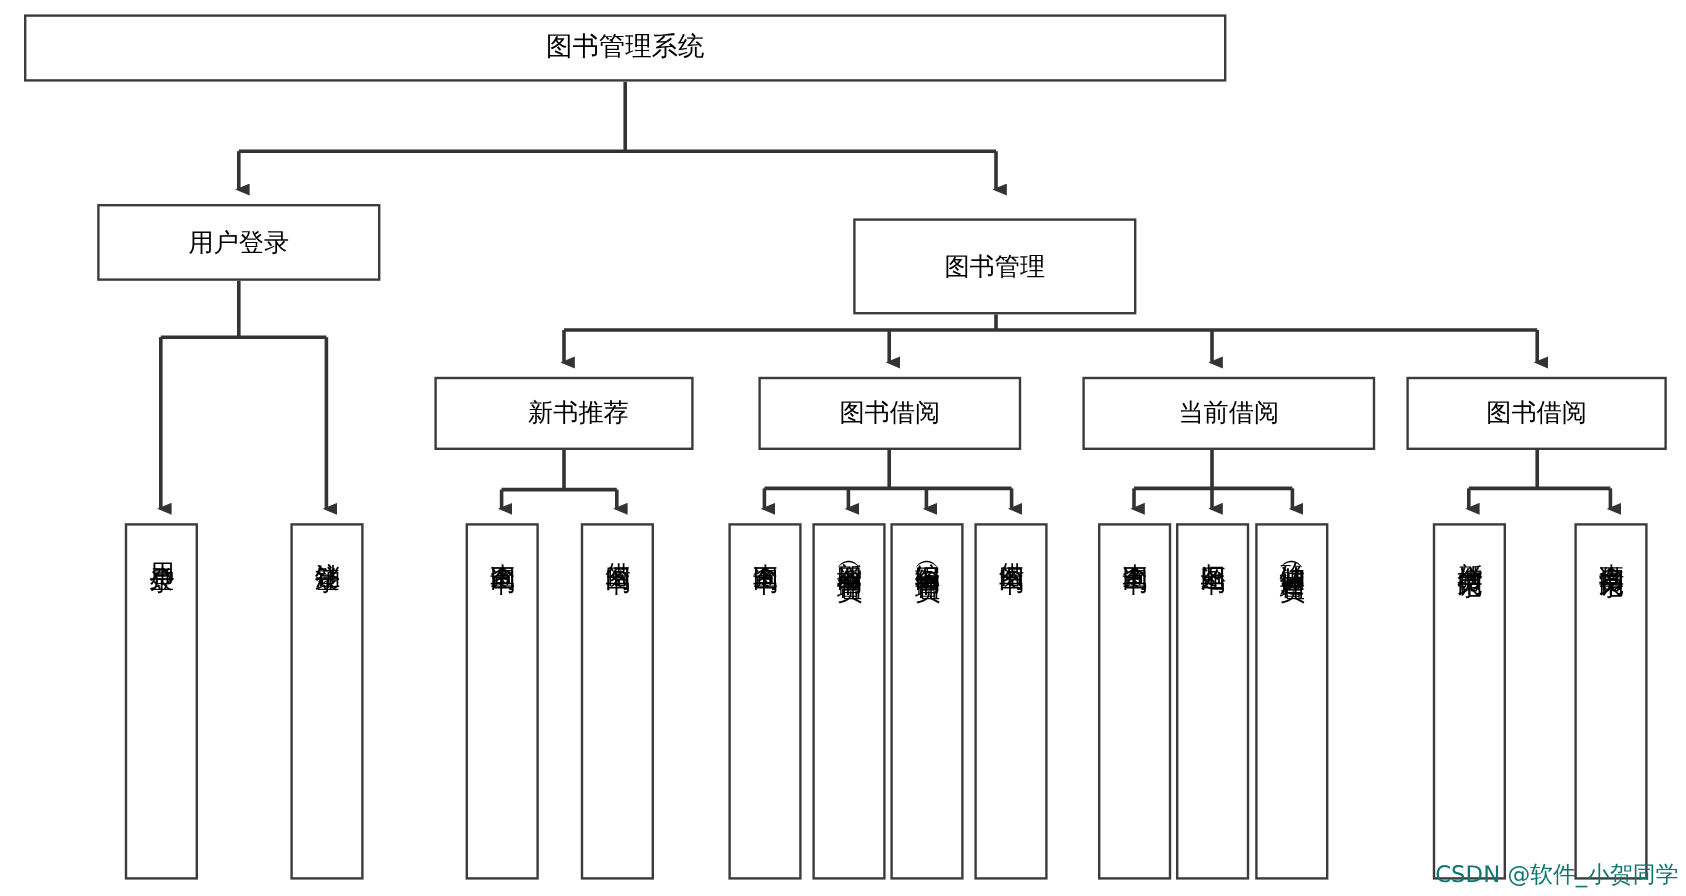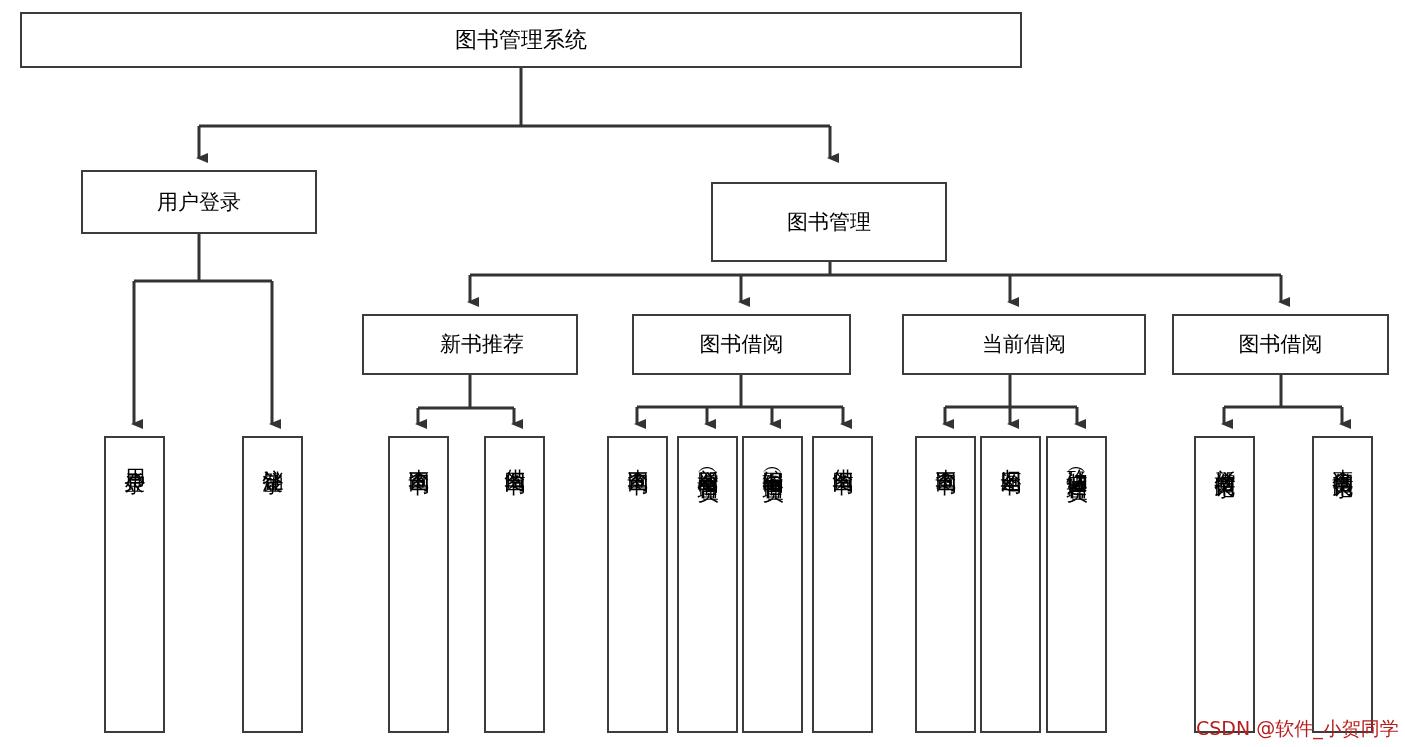--- a/index.html
+++ b/index.html
@@ -179,14 +179,14 @@
   <div class="node vertical" id="n-leaf-10" style="left: 1046px; top: 436px; width: 61px; height: 297px;">
     <span class="label">确认归还（管理员）</span>
   </div>
   <div class="node vertical" id="n-leaf-11" style="left: 1194px; top: 436px; width: 61px; height: 297px;">
     <span class="label">新增借阅记录</span>
   </div>
   <div class="node vertical" id="n-leaf-12" style="left: 1312px; top: 436px; width: 61px; height: 297px;">
     <span class="label">查询借阅记录</span>
   </div>
 
-  <div class="watermark" id="wm" style="left: 1196px; top: 716px; color: #b91c1c;">CSDN @软件_小贺同学</div>
+  <div class="watermark" id="wm" style="left: 1196px; top: 716px; color: #0f766e;">CSDN @软件_小贺同学</div>
 </div>
 
 </body></html>

